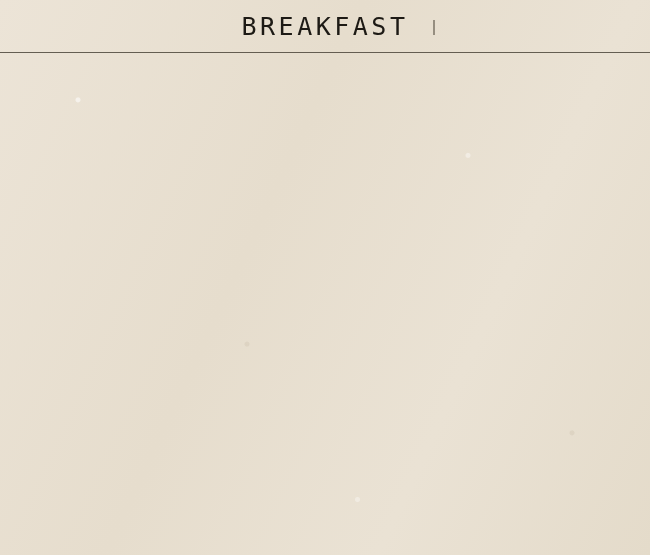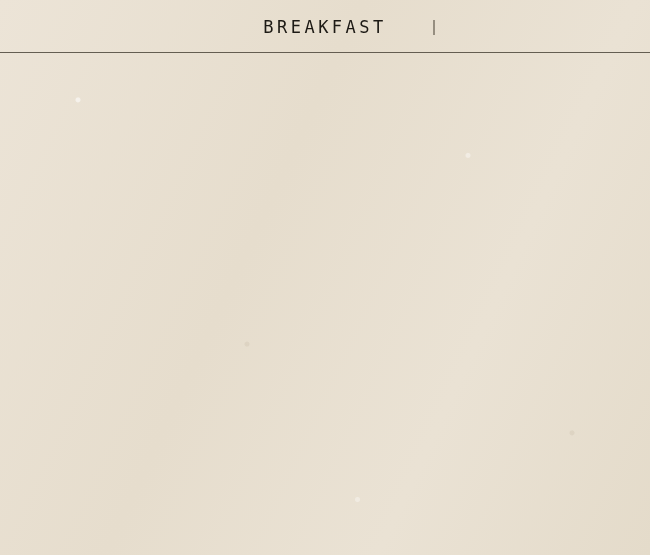--- a/index.html
+++ b/index.html
@@ -36,21 +36,21 @@
   
   .header {
     height: 53px;
     display: flex;
     align-items: center;
     justify-content: center;
     position: relative;
   }
   .header-title {
     font-family: "DejaVu Sans Mono", monospace;
-    font-size: 17px;
+    font-size: 25px;
     letter-spacing: 3.5px;
     color: #1d1a15;
     font-weight: 400;
   }
   .header-mark {
     position: absolute;
     right: 215px;
     top: 20px;
     width: 2px;
     height: 15px;

